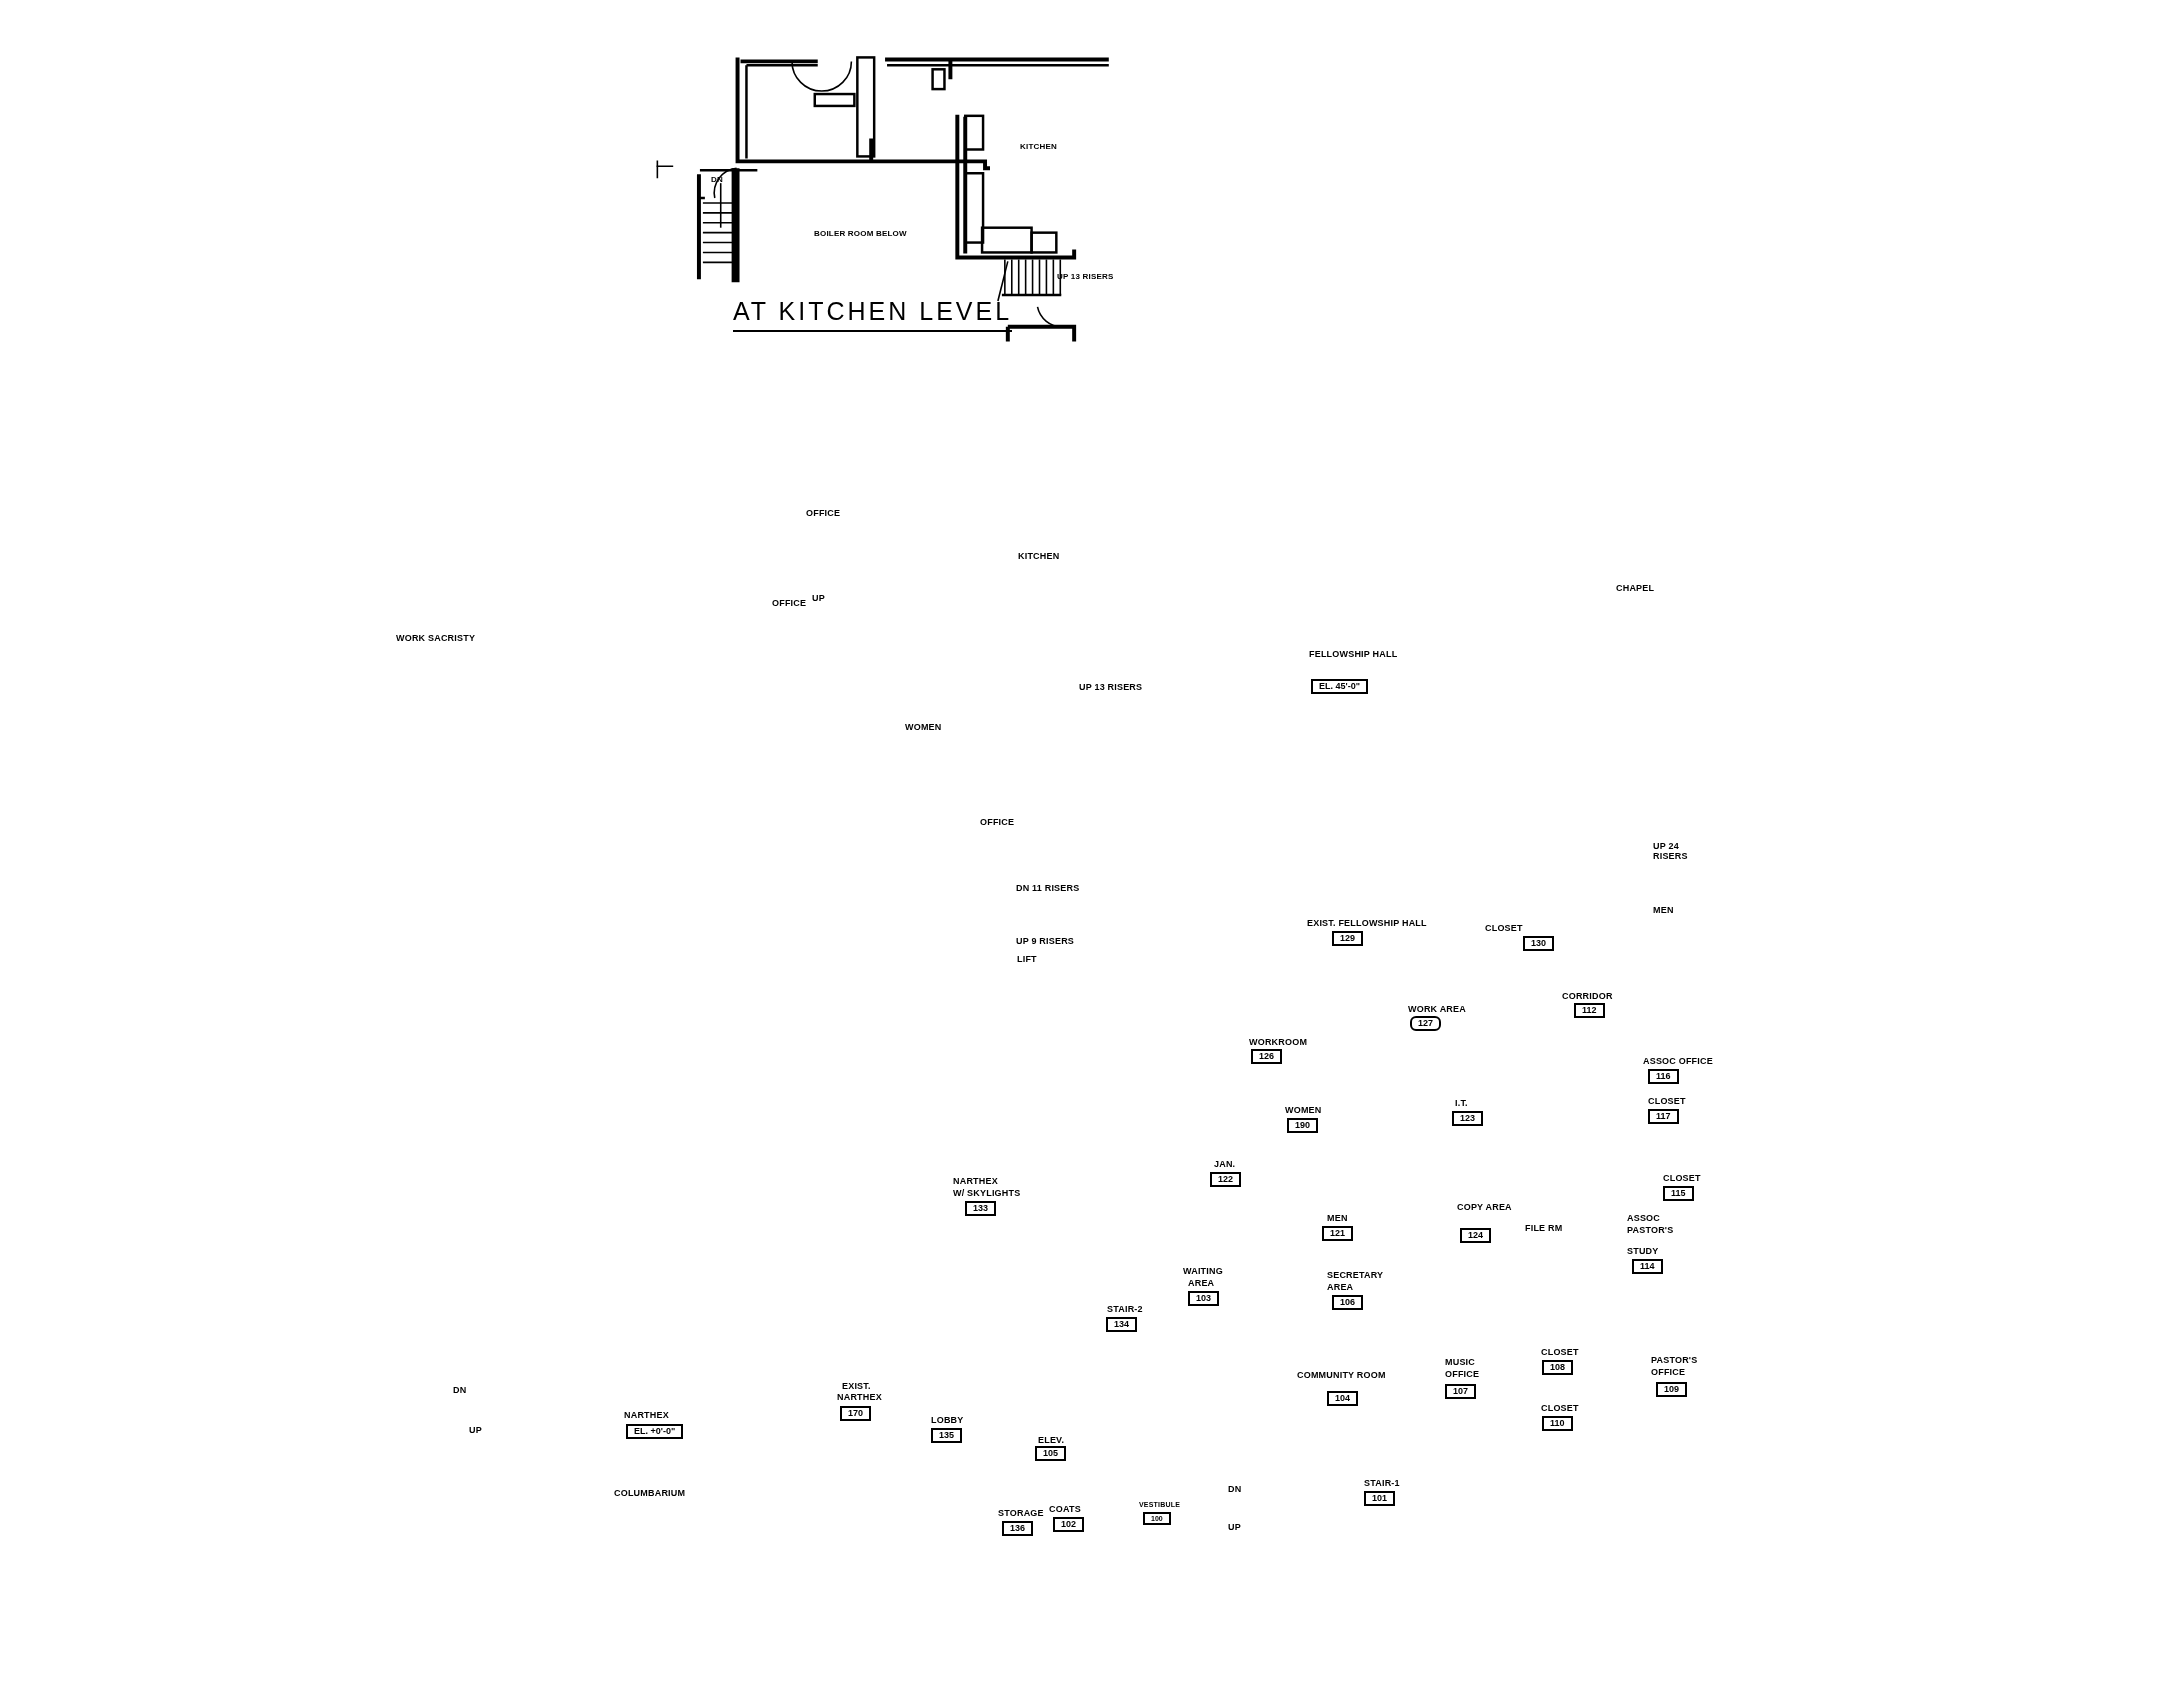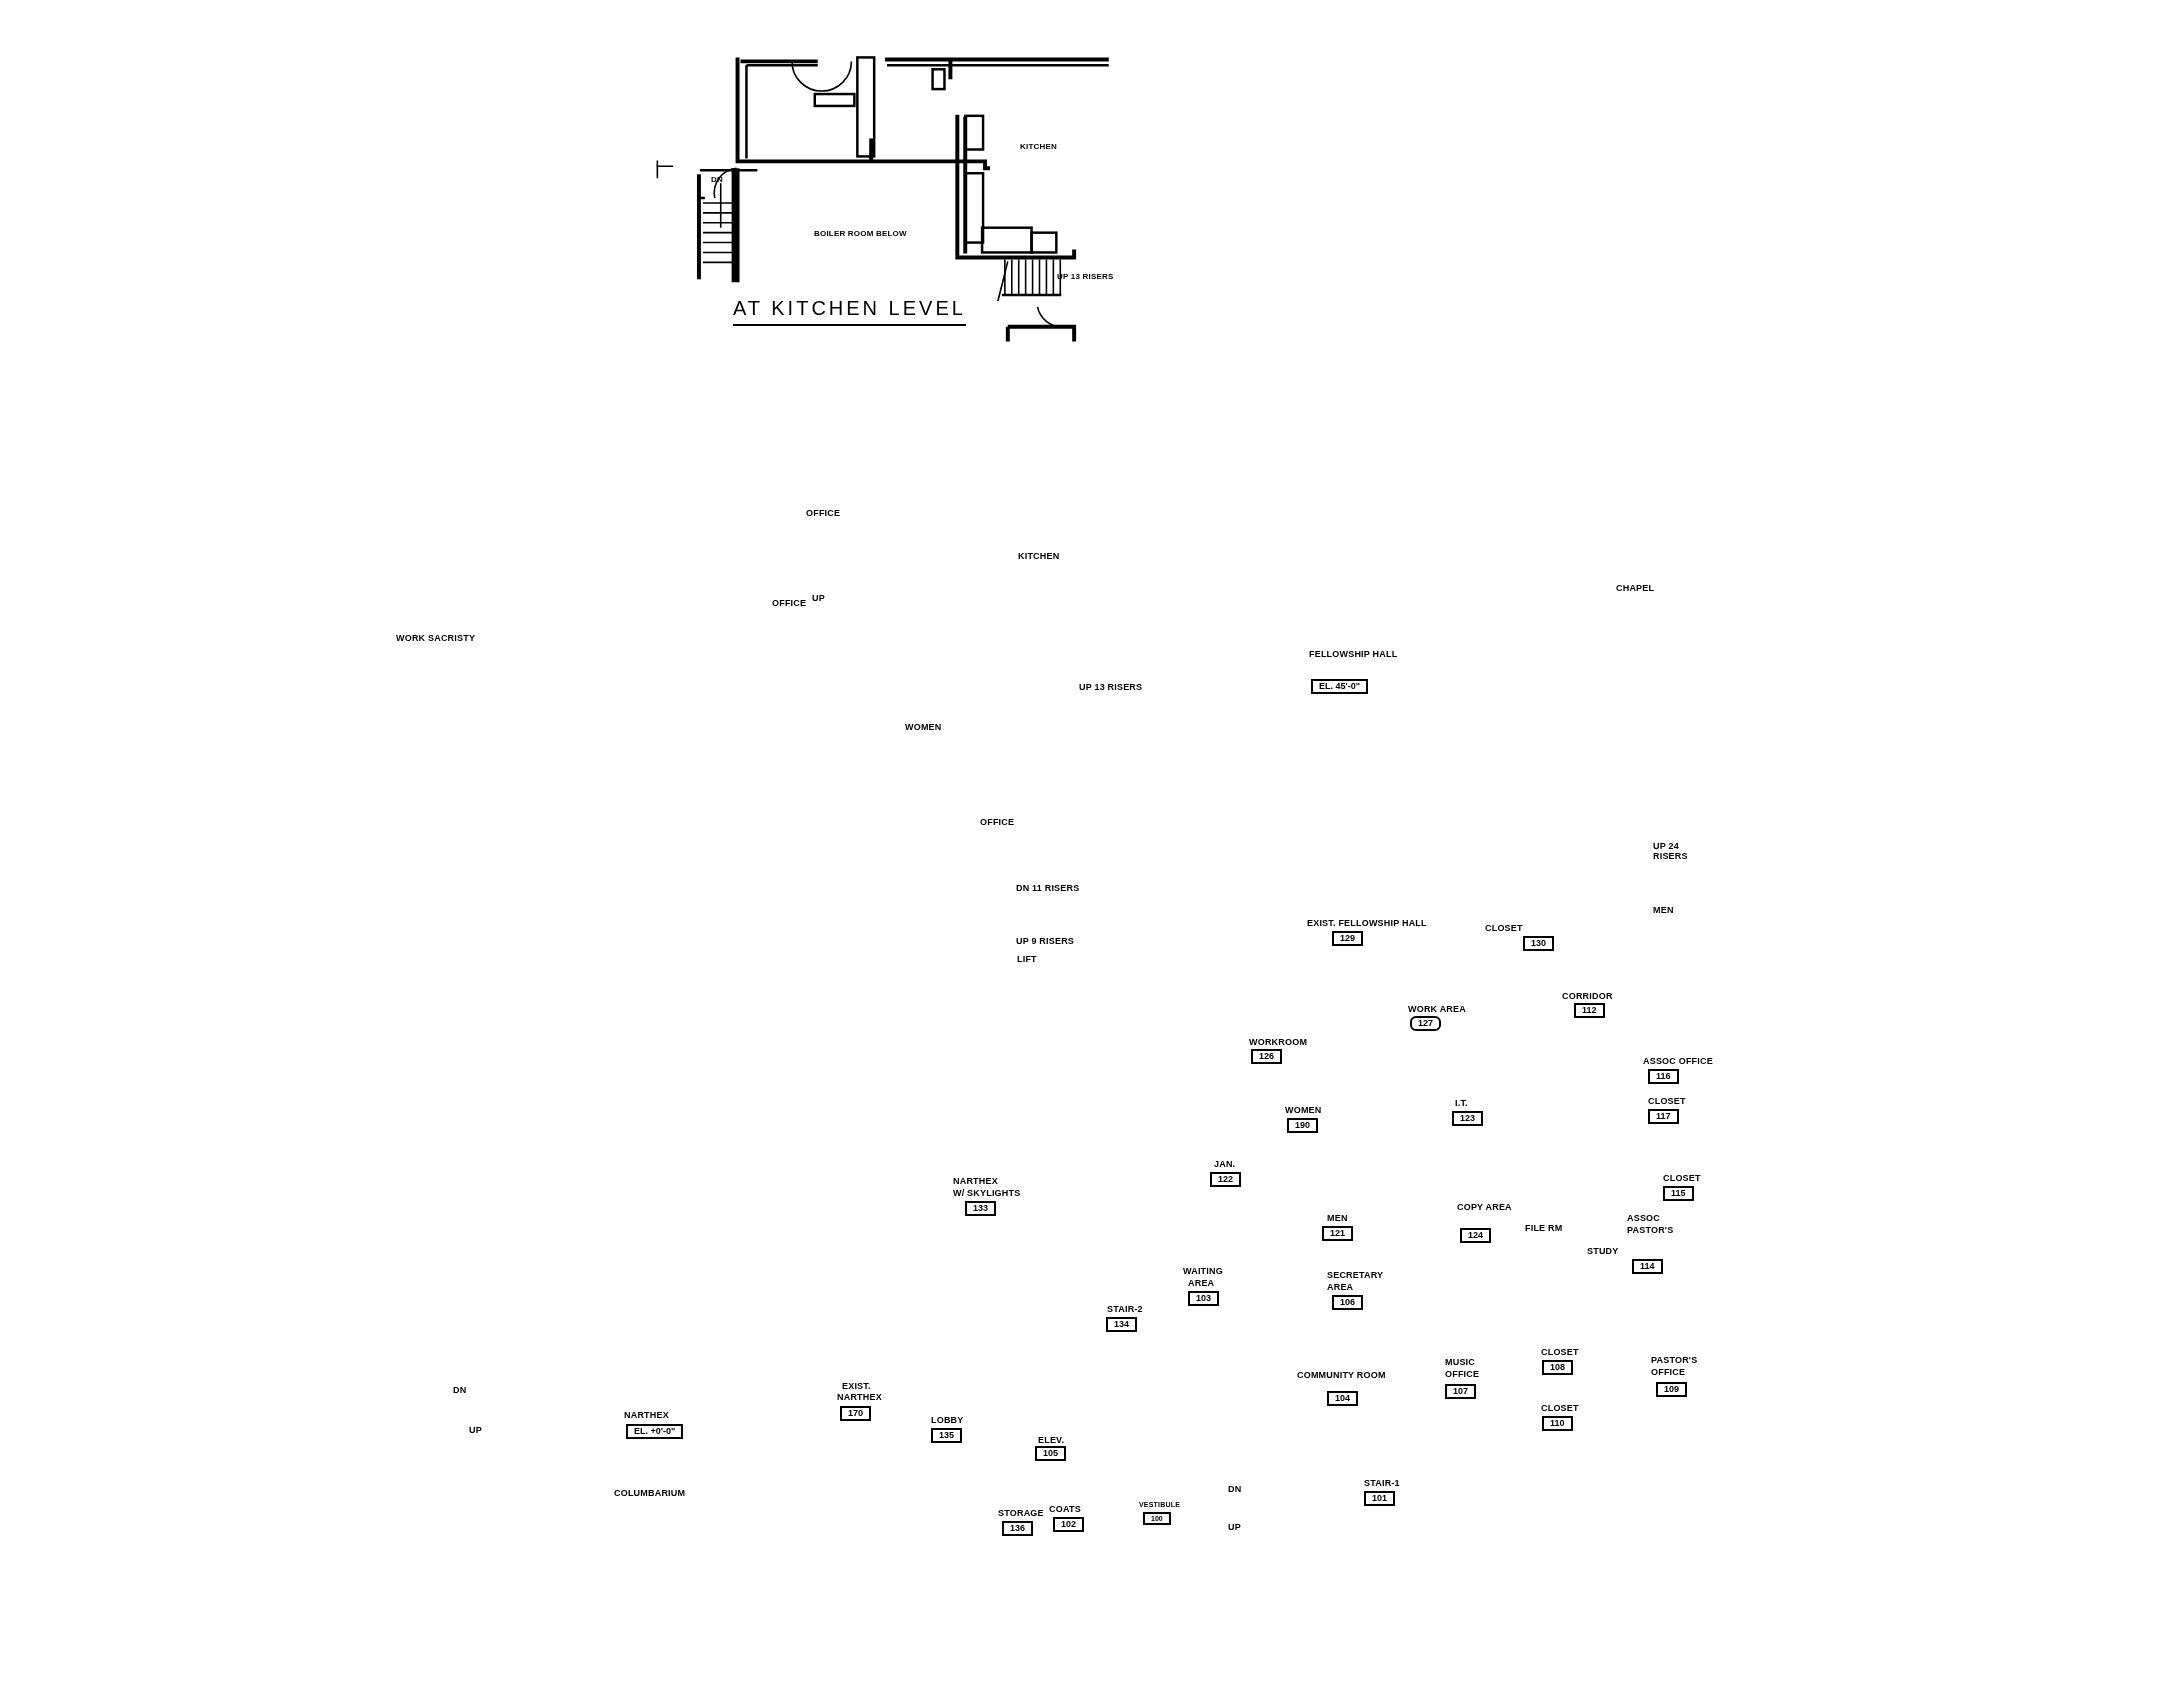--- a/index.html
+++ b/index.html
@@ -5,21 +5,21 @@
   html, body { margin:0; padding:0; background:#ffffff; }
   body { width:2178px; height:1683px; position:relative; overflow:hidden; font-family:"Liberation Sans", sans-serif; }
   svg.plan { position:absolute; left:0; top:0; }
   .w { fill:none; stroke:#000; stroke-width:4; }
   .w2 { fill:none; stroke:#000; stroke-width:2.5; }
   .wt { fill:none; stroke:#000; stroke-width:1.6; }
   .g { fill:none; stroke:#8a8a8a; stroke-width:3; }
   .blk { fill:#000; }
   .lbl { position:absolute; font-family:"Liberation Sans", sans-serif; font-weight:bold; color:#000; font-size:9px; letter-spacing:0.2px; white-space:nowrap; line-height:1; text-transform:uppercase; }
   .num { position:absolute; font-family:"Liberation Sans", sans-serif; font-weight:bold; font-size:9px; border:2px solid #000; background:#fff; padding:1px 6px; line-height:1; white-space:nowrap; }
-  .title { position:absolute; font-family:"Liberation Sans", sans-serif; font-size:20px; letter-spacing:3px; border-bottom:2px solid #000; padding-bottom:4px; white-space:nowrap; }
+  .title { position:absolute; font-family:"Liberation Sans", sans-serif; font-size:25px; letter-spacing:3px; border-bottom:2px solid #000; padding-bottom:4px; white-space:nowrap; }
 </style>
 </head>
 <body>
 
 
 
 <svg class="plan" width="2178" height="1683" viewBox="0 0 2200 1700" xmlns="http://www.w3.org/2000/svg">
   <defs>
     <pattern id="ceilgrid" x="0" y="0" width="17" height="17" patternUnits="userSpaceOnUse">
       <rect width="17" height="17" fill="#fff"></rect>
@@ -381,21 +381,21 @@
 <div class="num" style="left:1210px;top:1172px;">122</div>
 <div class="lbl" style="left:1327px;top:1214px;">MEN</div>
 <div class="num" style="left:1322px;top:1226px;">121</div>
 <div class="lbl" style="left:1457px;top:1203px;">COPY AREA</div>
 <div class="num" style="left:1460px;top:1228px;">124</div>
 <div class="lbl" style="left:1525px;top:1224px;">FILE RM</div>
 <div class="lbl" style="left:1663px;top:1174px;">CLOSET</div>
 <div class="num" style="left:1663px;top:1186px;">115</div>
 <div class="lbl" style="left:1627px;top:1214px;">ASSOC</div>
 <div class="lbl" style="left:1627px;top:1226px;">PASTOR'S</div>
-<div class="lbl" style="left:1587px;top:1247px;">STUDY</div>
+<div class="lbl" style="left:1627px;top:1247px;">STUDY</div>
 <div class="num" style="left:1632px;top:1259px;">114</div>
 <div class="lbl" style="left:1183px;top:1267px;">WAITING</div>
 <div class="lbl" style="left:1188px;top:1279px;">AREA</div>
 <div class="num" style="left:1188px;top:1291px;">103</div>
 <div class="lbl" style="left:1327px;top:1271px;">SECRETARY</div>
 <div class="lbl" style="left:1327px;top:1283px;">AREA</div>
 <div class="num" style="left:1332px;top:1295px;">106</div>
 
 <div class="lbl" style="left:953px;top:1177px;">NARTHEX</div>
 <div class="lbl" style="left:953px;top:1189px;">W/ SKYLIGHTS</div>

